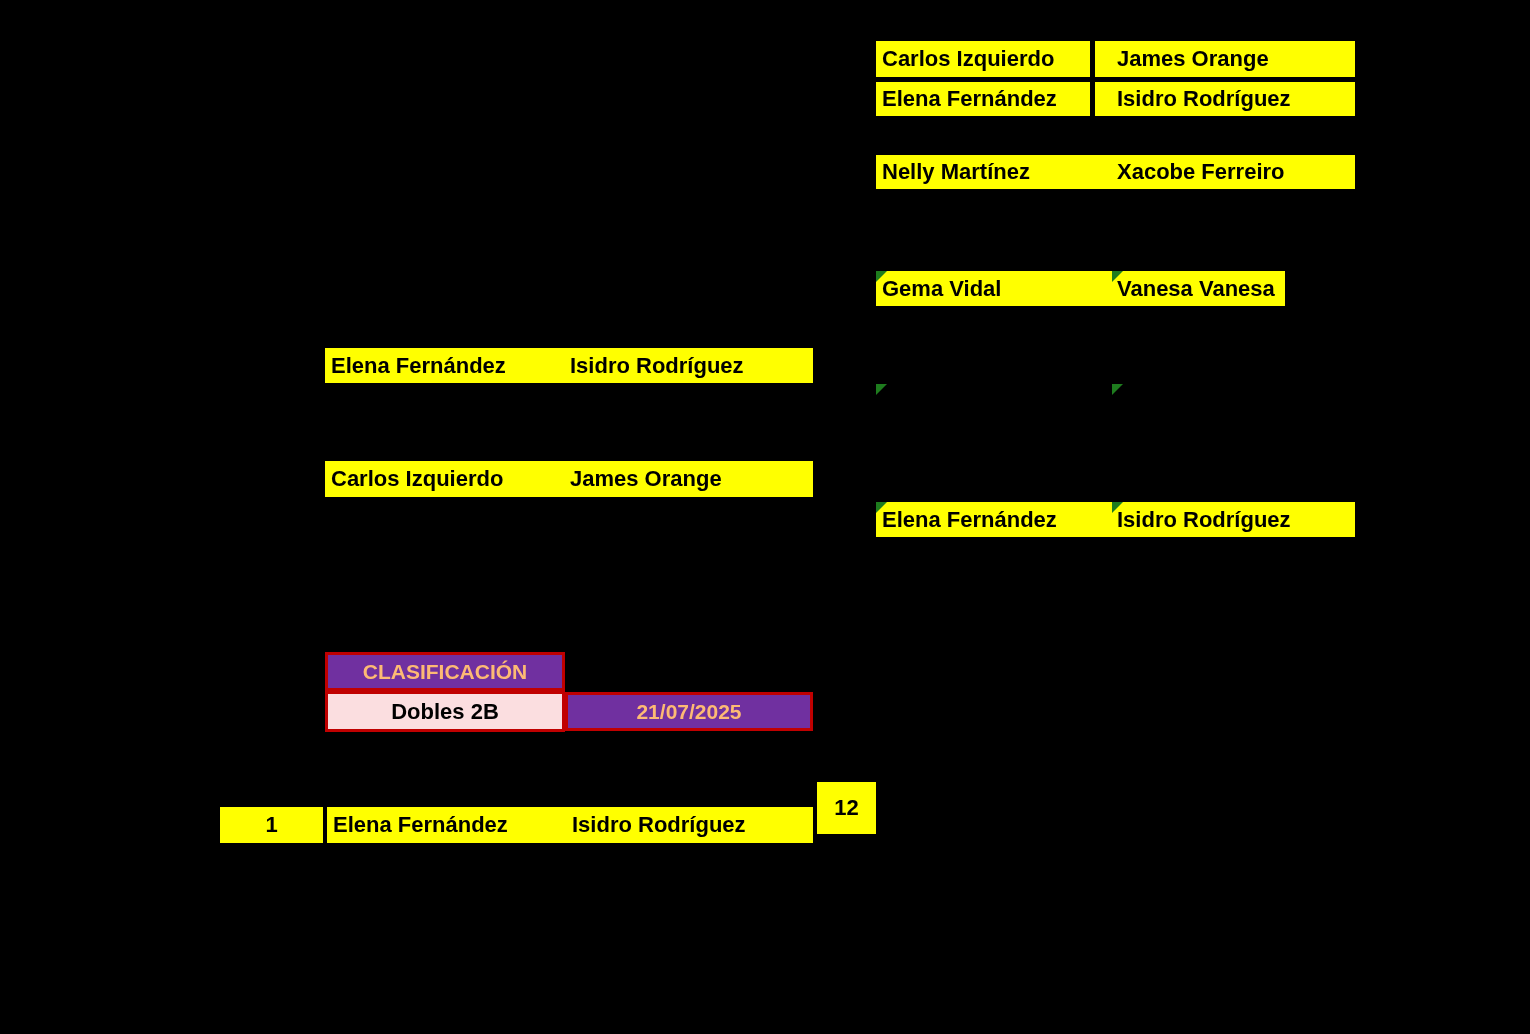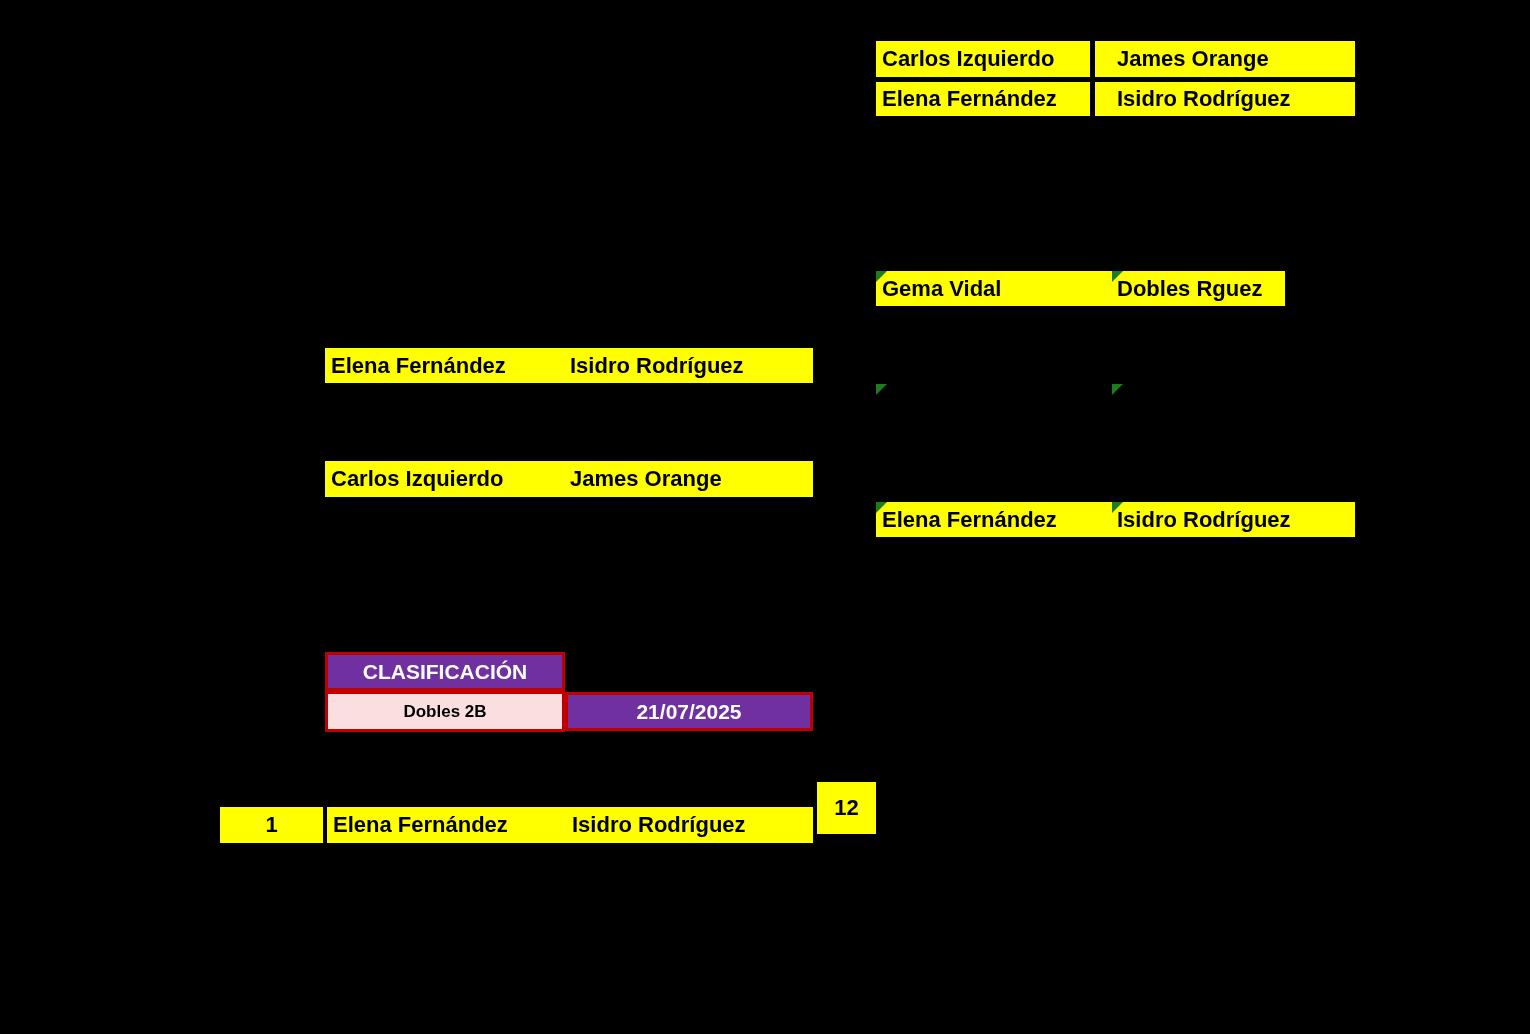--- a/index.html
+++ b/index.html
@@ -40,22 +40,22 @@
   }
 
   .hdr-cell {
     position: absolute;
     box-sizing: border-box;
     border: 3px solid #C00000;
     display: flex; align-items: center; justify-content: center;
     font-weight: bold;
     white-space: nowrap;
   }
-  .hdr-purple { background: #7030A0; color: #ffffff; font-size: 21px; }
-  .hdr-pink   { background: #FBDEE0; color: #000000; font-size: 17px; }
+  .hdr-purple { background: #7030A0; color: #fdba74; font-size: 21px; }
+  .hdr-pink   { background: #FBDEE0; color: #000000; font-size: 22px; }
 
   .num-cell {
     position: absolute;
     background: #FFFF00;
     display: flex; align-items: center; justify-content: center;
     font-weight: bold; font-size: 22px; color: #000;
     box-sizing: border-box;
   }
 </style>
 </head>
@@ -68,24 +68,28 @@
     <span class="pname" style="left:241px;">James Orange</span>
     <span class="blk-line" style="left:214px; top:0; width:5px; height:36px;"></span>
   </div>
   <div class="blk-line" style="left:876px; top:77px; width:479px; height:5px;"></div>
   <div class="cell pair-cell" style="left:876px; top:82px; width:479px; height:34px;">
     <span class="pname first">Elena Fernández</span>
     <span class="pname" style="left:241px;">Isidro Rodríguez</span>
     <span class="blk-line" style="left:214px; top:0; width:5px; height:34px;"></span>
   </div>
 
+  <div class="cell pair-cell" style="left:876px; top:155px; width:479px; height:34px;">
+    <span class="pname first">Nelly Martínez</span>
+    <span class="pname" style="left:241px;">Xacobe Ferreiro</span>
+  </div>
 
   <div class="cell pair-cell" style="left:876px; top:271px; width:409px; height:35px;">
     <span class="pname first">Gema Vidal</span>
-    <span class="pname" style="left:241px;">Dobles Rguez</span>
+    <span class="pname" style="left:241px;">Vanesa Vanesa</span>
     <span class="tri" style="left:0; top:0;"></span>
     <span class="tri" style="left:236px; top:0;"></span>
   </div>
 
   <span class="tri" style="left:876px; top:384px;"></span>
   <span class="tri" style="left:1112px; top:384px;"></span>
 
   <div class="cell pair-cell" style="left:876px; top:502px; width:479px; height:35px;">
     <span class="pname first">Elena Fernández</span>
     <span class="pname" style="left:241px;">Isidro Rodríguez</span>

